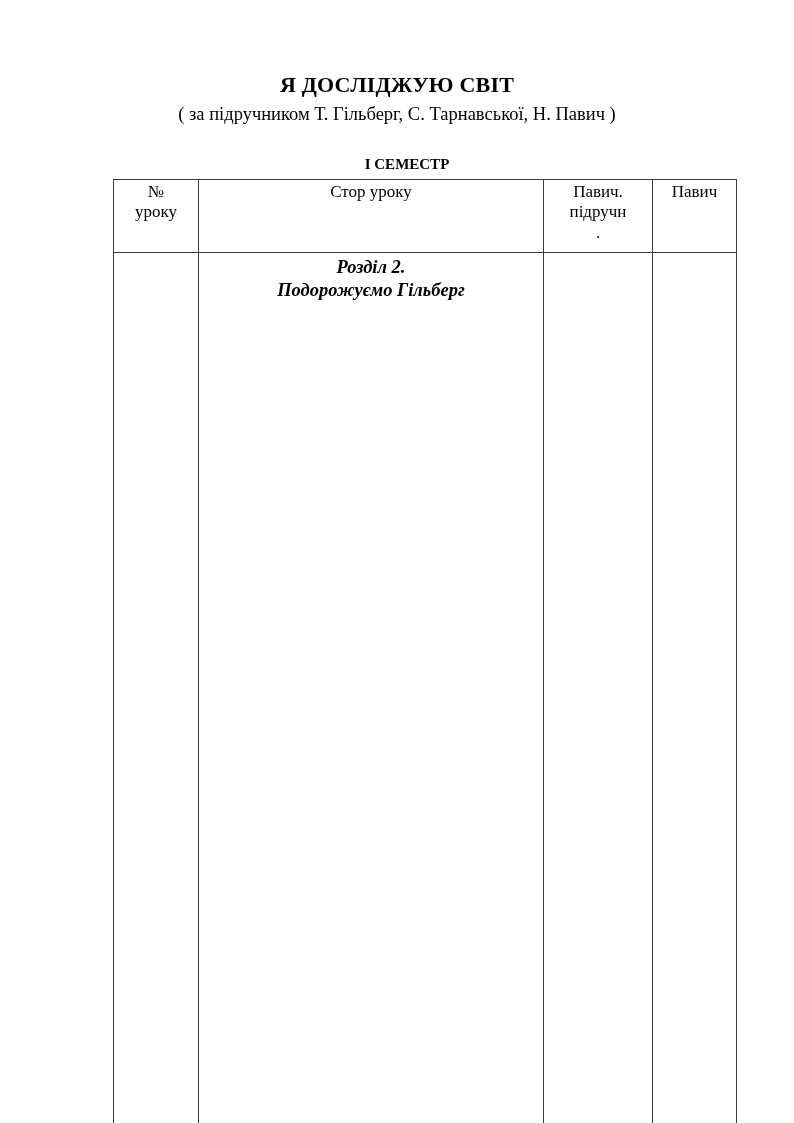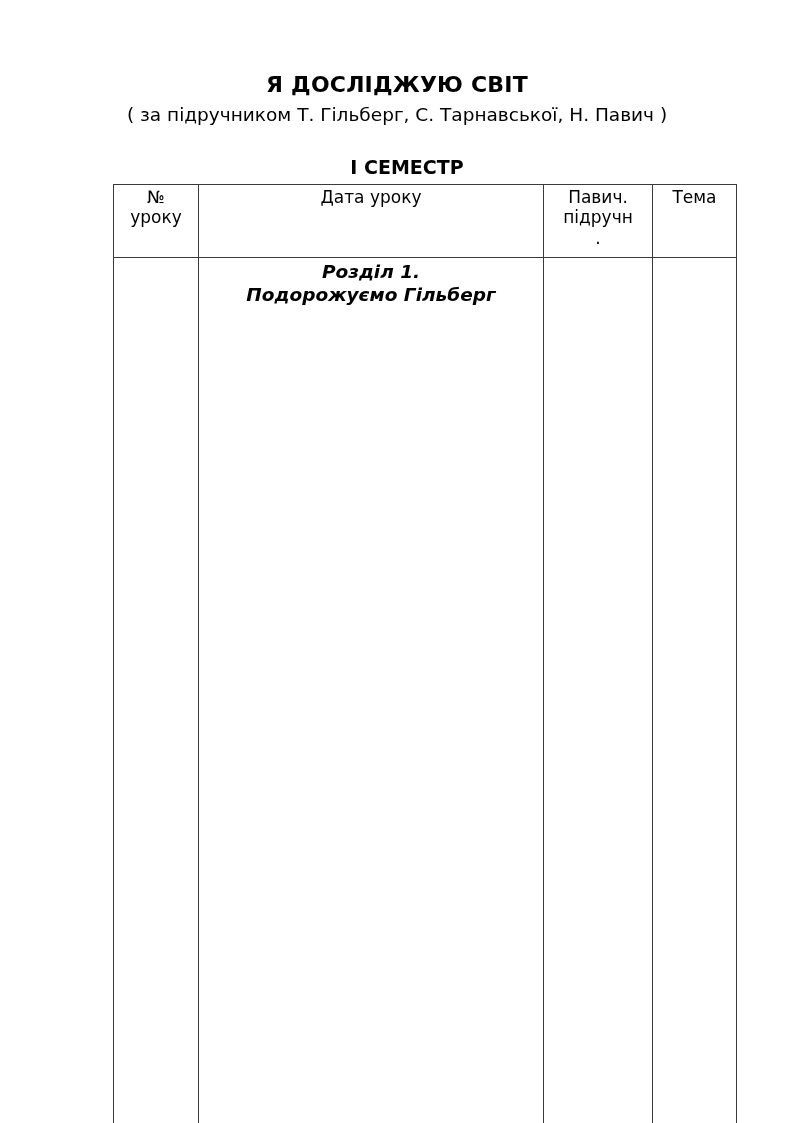--- a/index.html
+++ b/index.html
@@ -13,41 +13,42 @@
     font-family: "DejaVu Sans", sans-serif;
     color: #000000;
     overflow: hidden;
   }
   .page {
     position: relative;
     width: 794px;
     height: 1123px;
     box-sizing: border-box;
     padding: 0;
+    font-family: Liberation Serif, serif;
   }
   .title-block {
     padding-top: 72px;
     text-align: center;
   }
   .doc-title {
     font-size: 22px;
     font-weight: bold;
     letter-spacing: 0.2px;
     line-height: 1.15;
     margin: 0;
   }
   .doc-subtitle {
     font-size: 18.5px;
     font-weight: normal;
     line-height: 1.25;
     margin: 6px 0 0 0;
   }
   .semester {
     text-align: center;
-    font-size: 19px;
+    font-size: 15px;
     font-weight: bold;
     margin: 30px 0 6px 0;
     padding-left: 20px;
   }
   table.plan {
     border-collapse: collapse;
     width: 623px;
     margin-left: 113px;
     table-layout: fixed;
     background: #fff;
@@ -105,28 +106,28 @@
   <table class="plan">
     <colgroup>
       <col class="c-num">
       <col class="c-topic">
       <col class="c-page">
       <col class="c-date">
     </colgroup>
     <thead>
       <tr>
         <th><span>№</span><br><span>уроку</span></th>
-        <th class="th-topic">Дата уроку</th>
+        <th class="th-topic">Стор уроку</th>
         <th><span>Павич.</span><br><span>підручн</span><br><span>.</span></th>
-        <th>Тема</th>
+        <th>Павич</th>
       </tr>
     </thead>
     <tbody id="plan-body">
         <tr class="section">
           <td class="num">&nbsp;</td>
-          <td class="section-cell"><span>Розділ 1.</span><br><span>Подорожуємо Гільберг</span></td>
+          <td class="section-cell"><span>Розділ 2.</span><br><span>Подорожуємо Гільберг</span></td>
           <td class="page">&nbsp;</td>
           <td class="date">&nbsp;</td>
         </tr>
       </tbody>
   </table>
 
 </div>
 
 </body></html>

